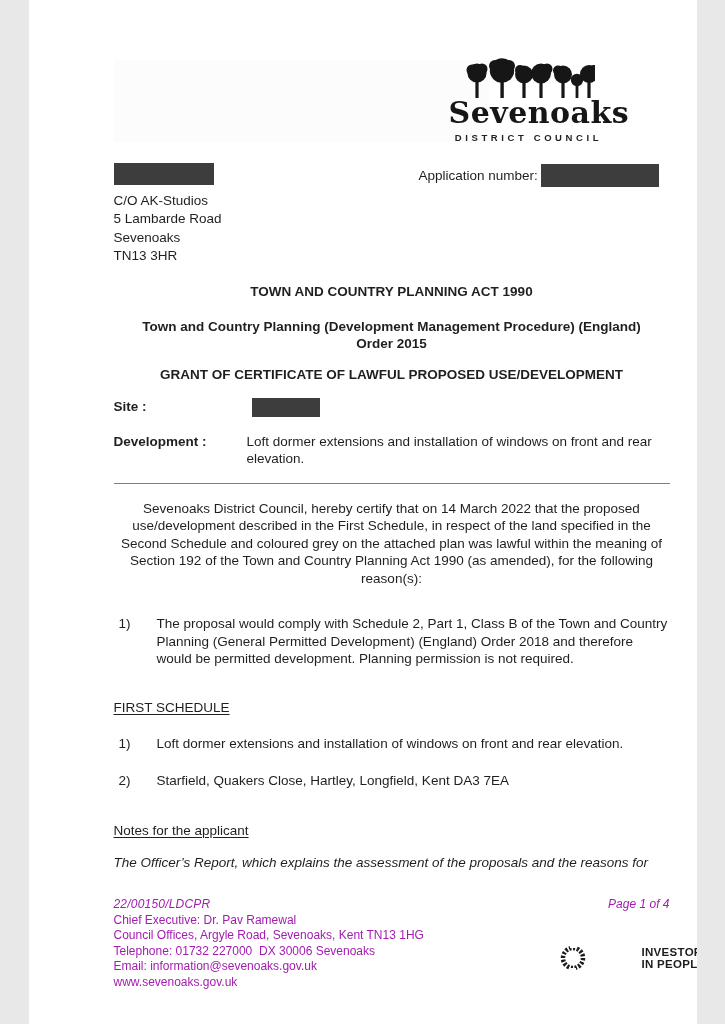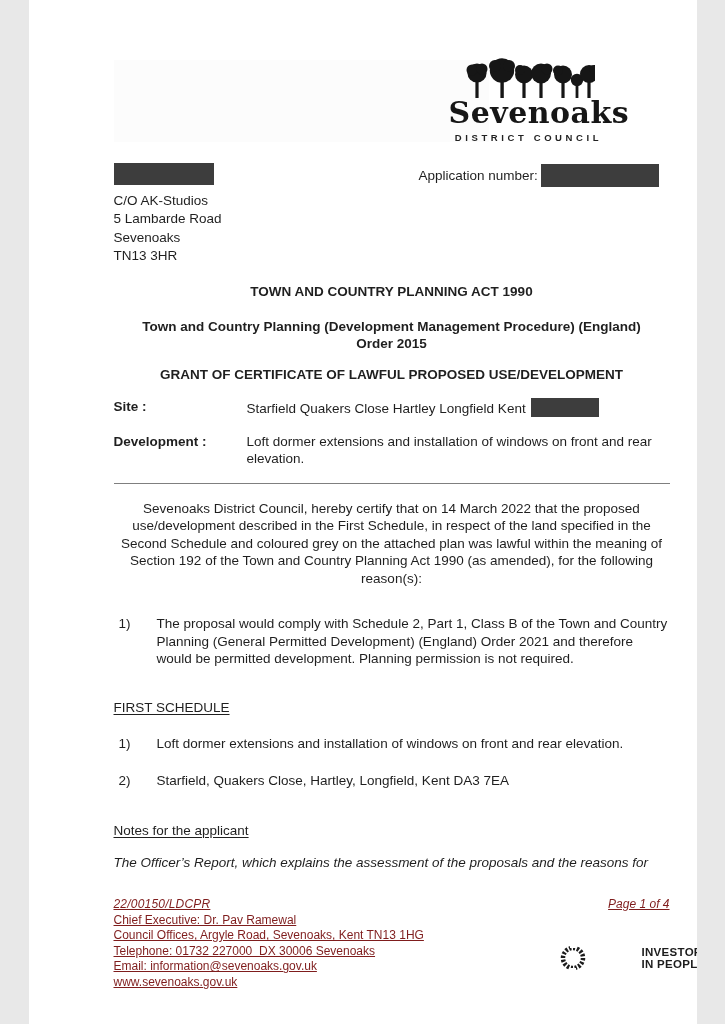--- a/index.html
+++ b/index.html
@@ -114,22 +114,21 @@
   }
   .notes-body { margin-top: 14px; font-style: italic; }
 
   
   .footer {
     position: absolute;
     left: 85px; top: 897px;
     width: 556px;
     font-size: 12px;
     line-height: 15.6px;
-    color: #7f1d1d;
-    text-decoration: underline;
+    color: #a21caf;
   }
   .footer .ref-row { display: flex; justify-content: space-between; font-style: italic; }
   .footer .ref-row .ref { letter-spacing: 0.2px; }
 
   
   .iip {
     position: absolute;
     left: 530px; top: 944px;
     display: flex;
     align-items: center;
@@ -205,35 +204,35 @@
   <div class="content">
     <div class="h-center h-act">TOWN AND COUNTRY PLANNING ACT 1990</div>
     <div class="h-center h-order">
       <div>Town and Country Planning (Development Management Procedure) (England)</div>
       <div>Order 2015</div>
     </div>
     <div class="h-center h-grant">GRANT OF CERTIFICATE OF LAWFUL PROPOSED USE/DEVELOPMENT</div>
 
     <div class="kv-row">
       <div class="kv-label">Site :</div>
-      <div class="kv-value"><span>Starfield Quakers Close Hartley Longfield Kent</span><span class="redact site-redact"></span></div>
+      <div class="kv-value"><span class="redact site-redact"></span></div>
     </div>
 
     <div class="kv-row">
       <div class="kv-label">Development :</div>
       <div class="kv-value">Loft dormer extensions and installation of windows on front and rear elevation.</div>
     </div>
 
     <hr class="rule">
 
     <p class="cert-para">Sevenoaks District Council, hereby certify that on 14 March 2022 that the proposed use/development described in the First Schedule, in respect of the land specified in the Second Schedule and coloured grey on the attached plan was lawful within the meaning of Section 192 of the Town and Country Planning Act 1990 (as amended), for the following reason(s):</p>
 
     <div class="num-item">
       <div class="num">1)</div>
-      <div class="num-text">The proposal would comply with Schedule 2, Part 1, Class B of the Town and Country Planning (General Permitted Development) (England) Order 2021 and therefore would be permitted development. Planning permission is not required.</div>
+      <div class="num-text">The proposal would comply with Schedule 2, Part 1, Class B of the Town and Country Planning (General Permitted Development) (England) Order 2018 and therefore would be permitted development. Planning permission is not required.</div>
     </div>
 
     <div class="sched-head">FIRST SCHEDULE</div>
     <div class="sched-item">
       <div class="num">1)</div>
       <div class="num-text">Loft dormer extensions and installation of windows on front and rear elevation.</div>
     </div>
 
     <div class="sched-item">
       <div class="num">2)</div>

